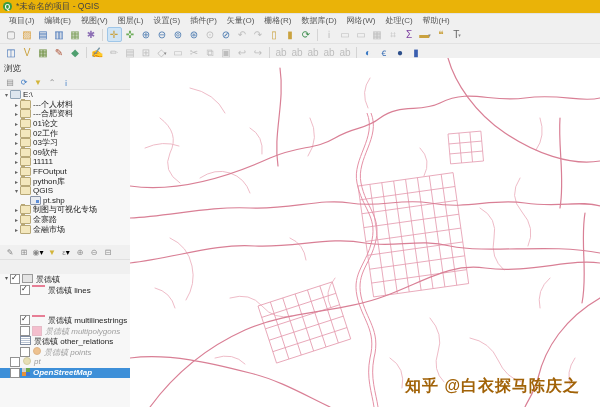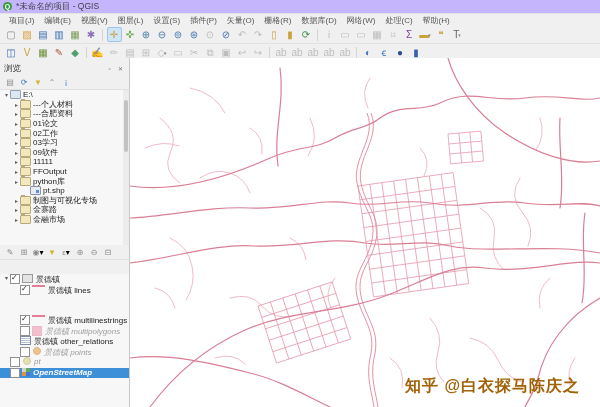--- a/index.html
+++ b/index.html
@@ -1,42 +1,42 @@
 <!DOCTYPE html>
 <html><head>
 <meta charset="utf-8">
 <style>
   html,body{margin:0;padding:0;}
   body{width:600px;height:407px;overflow:hidden;background:#f0f0f0;
        font-family:"Liberation Sans","DejaVu Sans",sans-serif;-webkit-font-smoothing:antialiased;}
   .window{position:absolute;inset:0;}
 
   
-  .titlebar{height:13px;background:#c4b5fd;display:flex;align-items:center;padding:0 3px;border-bottom:1px solid #e3e3e3;}
+  .titlebar{height:13px;background:#eab308;display:flex;align-items:center;padding:0 3px;border-bottom:1px solid #e3e3e3;}
   .qgis-logo{width:9px;height:9px;border-radius:50%;background:#3b9b40;color:#fff;font-size:7px;line-height:9px;
              text-align:center;font-weight:bold;margin-right:4px;flex:none;}
   .title-text{font-size:8.5px;color:#444;white-space:nowrap;}
 
   
   .menubar{height:12px;display:flex;align-items:center;padding:0 4px;background:#f0f0f0;}
   .menu-item{font-size:8px;color:#555;padding:0 5px;cursor:default;}
 
   
   .toolbar{height:17px;display:flex;align-items:center;padding:0 3px;background:#f0f0f0;border-bottom:1px solid #e2e2e2;}
   .tbtn{flex:none;width:15px;height:15px;border:0;background:transparent;padding:0;margin:0 0.5px;
         display:flex;align-items:center;justify-content:center;cursor:default;border-radius:2px;}
   .tbtn .glyph{font-size:10px;line-height:15px;}
   .tbtn.disabled .glyph{color:#bdbdbd !important;}
   .tbtn.active{background:#cfe4f5;border:1px solid #9fc6e8;}
   .tbtn .dd{font-size:5px;color:#888;margin-left:-1px;}
   .tsep{width:1px;height:12px;background:#d4d4d4;margin:0 3px;flex:none;}
 
   
   .main{position:absolute;top:58px;left:0;right:0;bottom:0;}
-  .left-col{position:absolute;top:0;left:0;width:129px;bottom:0;background:#f0f0f0;border-right:1px solid #c9c9c9;}
+  .left-col{position:absolute;top:0;left:0;width:129px;bottom:0;background:#f0f0f0;border-right:1px solid #c9c9c9;padding-left:45px;}
 
   .panel{position:absolute;left:0;right:0;}
   .panel-header{height:14px;display:flex;align-items:center;padding:0 4px;font-size:8.5px;color:#333;}
   .panel-header .spacer{flex:1;}
   .win-btn{width:9px;height:9px;font-size:6px;line-height:9px;text-align:center;color:#777;margin-left:2px;}
   .close-red{width:11px;height:10px;background:#d9534f;color:#fff;font-size:6px;line-height:10px;text-align:center;border-radius:1px;margin-left:2px;}
   .panel-toolbar{height:13px;display:flex;align-items:center;padding:0 3px;border-bottom:1px solid #e0e0e0;}
   .ptbtn{width:12px;height:12px;border:0;background:transparent;padding:0;margin:0 1px;font-size:8px;
          display:flex;align-items:center;justify-content:center;cursor:default;}
 
@@ -351,20 +351,25 @@
             </div>
             <div class="trow" style="padding-left: 13px;">
               <span class="exp">▸</span>
               <span class="node-icon ic-folder"></span>
               <span class="tlabel">FFOutput</span>
             </div>
             <div class="trow" style="padding-left: 13px;">
               <span class="exp">▸</span>
               <span class="node-icon ic-folder"></span>
               <span class="tlabel">python库</span>
+            </div>
+            <div class="trow" style="padding-left: 13px;">
+              <span class="exp">▾</span>
+              <span class="node-icon ic-folder"></span>
+              <span class="tlabel">QGIS</span>
             </div>
             <div class="trow" style="padding-left: 23px;">
               <span class="exp"></span>
               <span class="node-icon ic-vector"></span>
               <span class="tlabel">pt.shp</span>
             </div>
             <div class="trow" style="padding-left: 13px; align-items: center;">
               <span class="exp">▸</span>
               <span class="node-icon ic-folder"></span>
               <span class="tlabel">制图与可视化专场</span>

